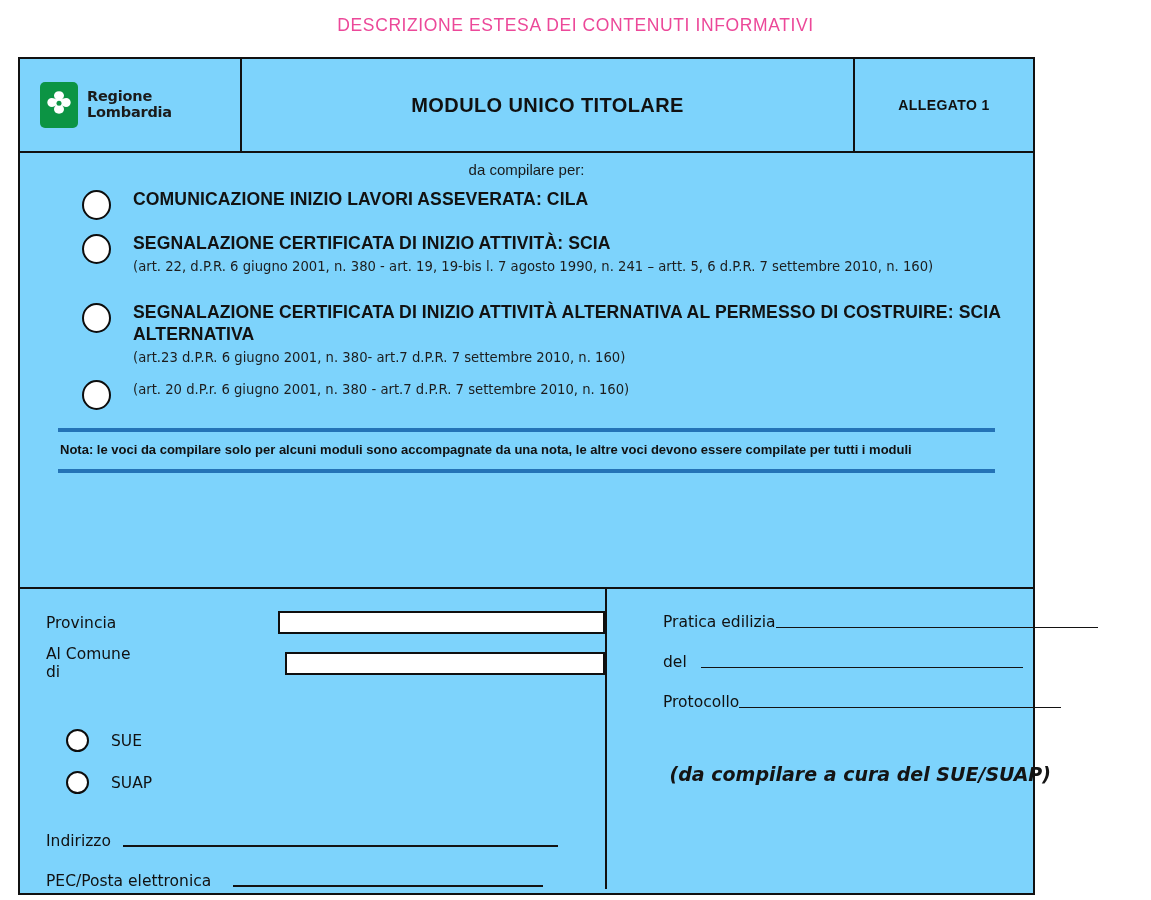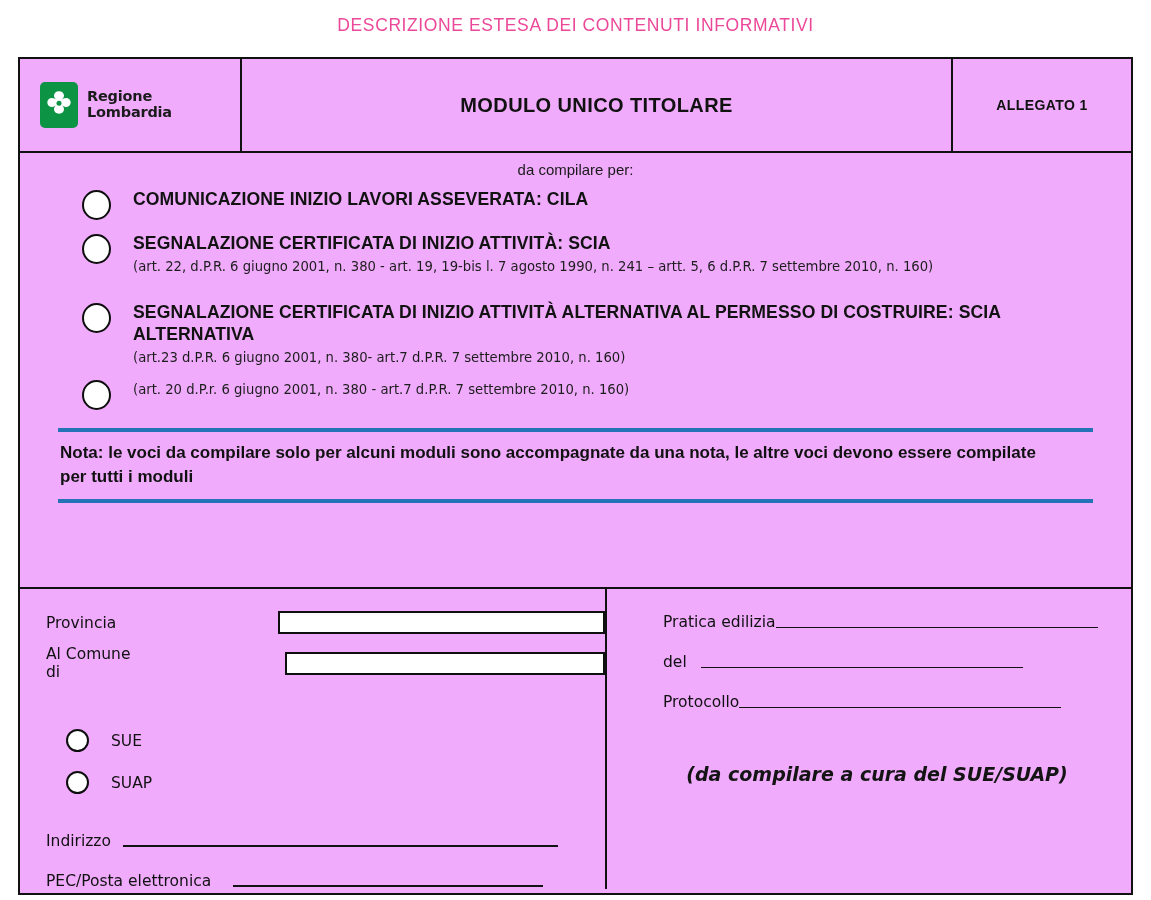--- a/index.html
+++ b/index.html
@@ -25,25 +25,25 @@
     padding-top: 15px;
     font-weight: 400;
     font-family: "Liberation Sans", sans-serif;
   }
 
   
   .frame {
     position: absolute;
     left: 18px;
     top: 57px;
-    width: 1115px;
+    width: 1017px;
     height: 838px;
     border: 2.5px solid #111111;
     box-sizing: border-box;
-    background: #f0abfc;
+    background: #7dd3fc;
   }
 
   
   .header-band {
     display: flex;
     height: 94px;
     border-bottom: 2.5px solid #111111;
     box-sizing: border-box;
   }
   .header-logo-cell {
@@ -160,21 +160,21 @@
   .opt-4 { margin-top: 12px; }
 
   
   .note-block {
     margin: 18px 38px 0 38px;
     border-top: 4px solid #2473b6;
     border-bottom: 4px solid #2473b6;
     padding: 9px 0 10px 0;
   }
   .note-text {
-    font-size: 17px;
+    font-size: 13px;
     font-weight: 700;
     line-height: 1.42;
     color: #111;
     padding-left: 2px;
     max-width: 985px;
   }
 
   
   .bottom-band {
     display: flex;

